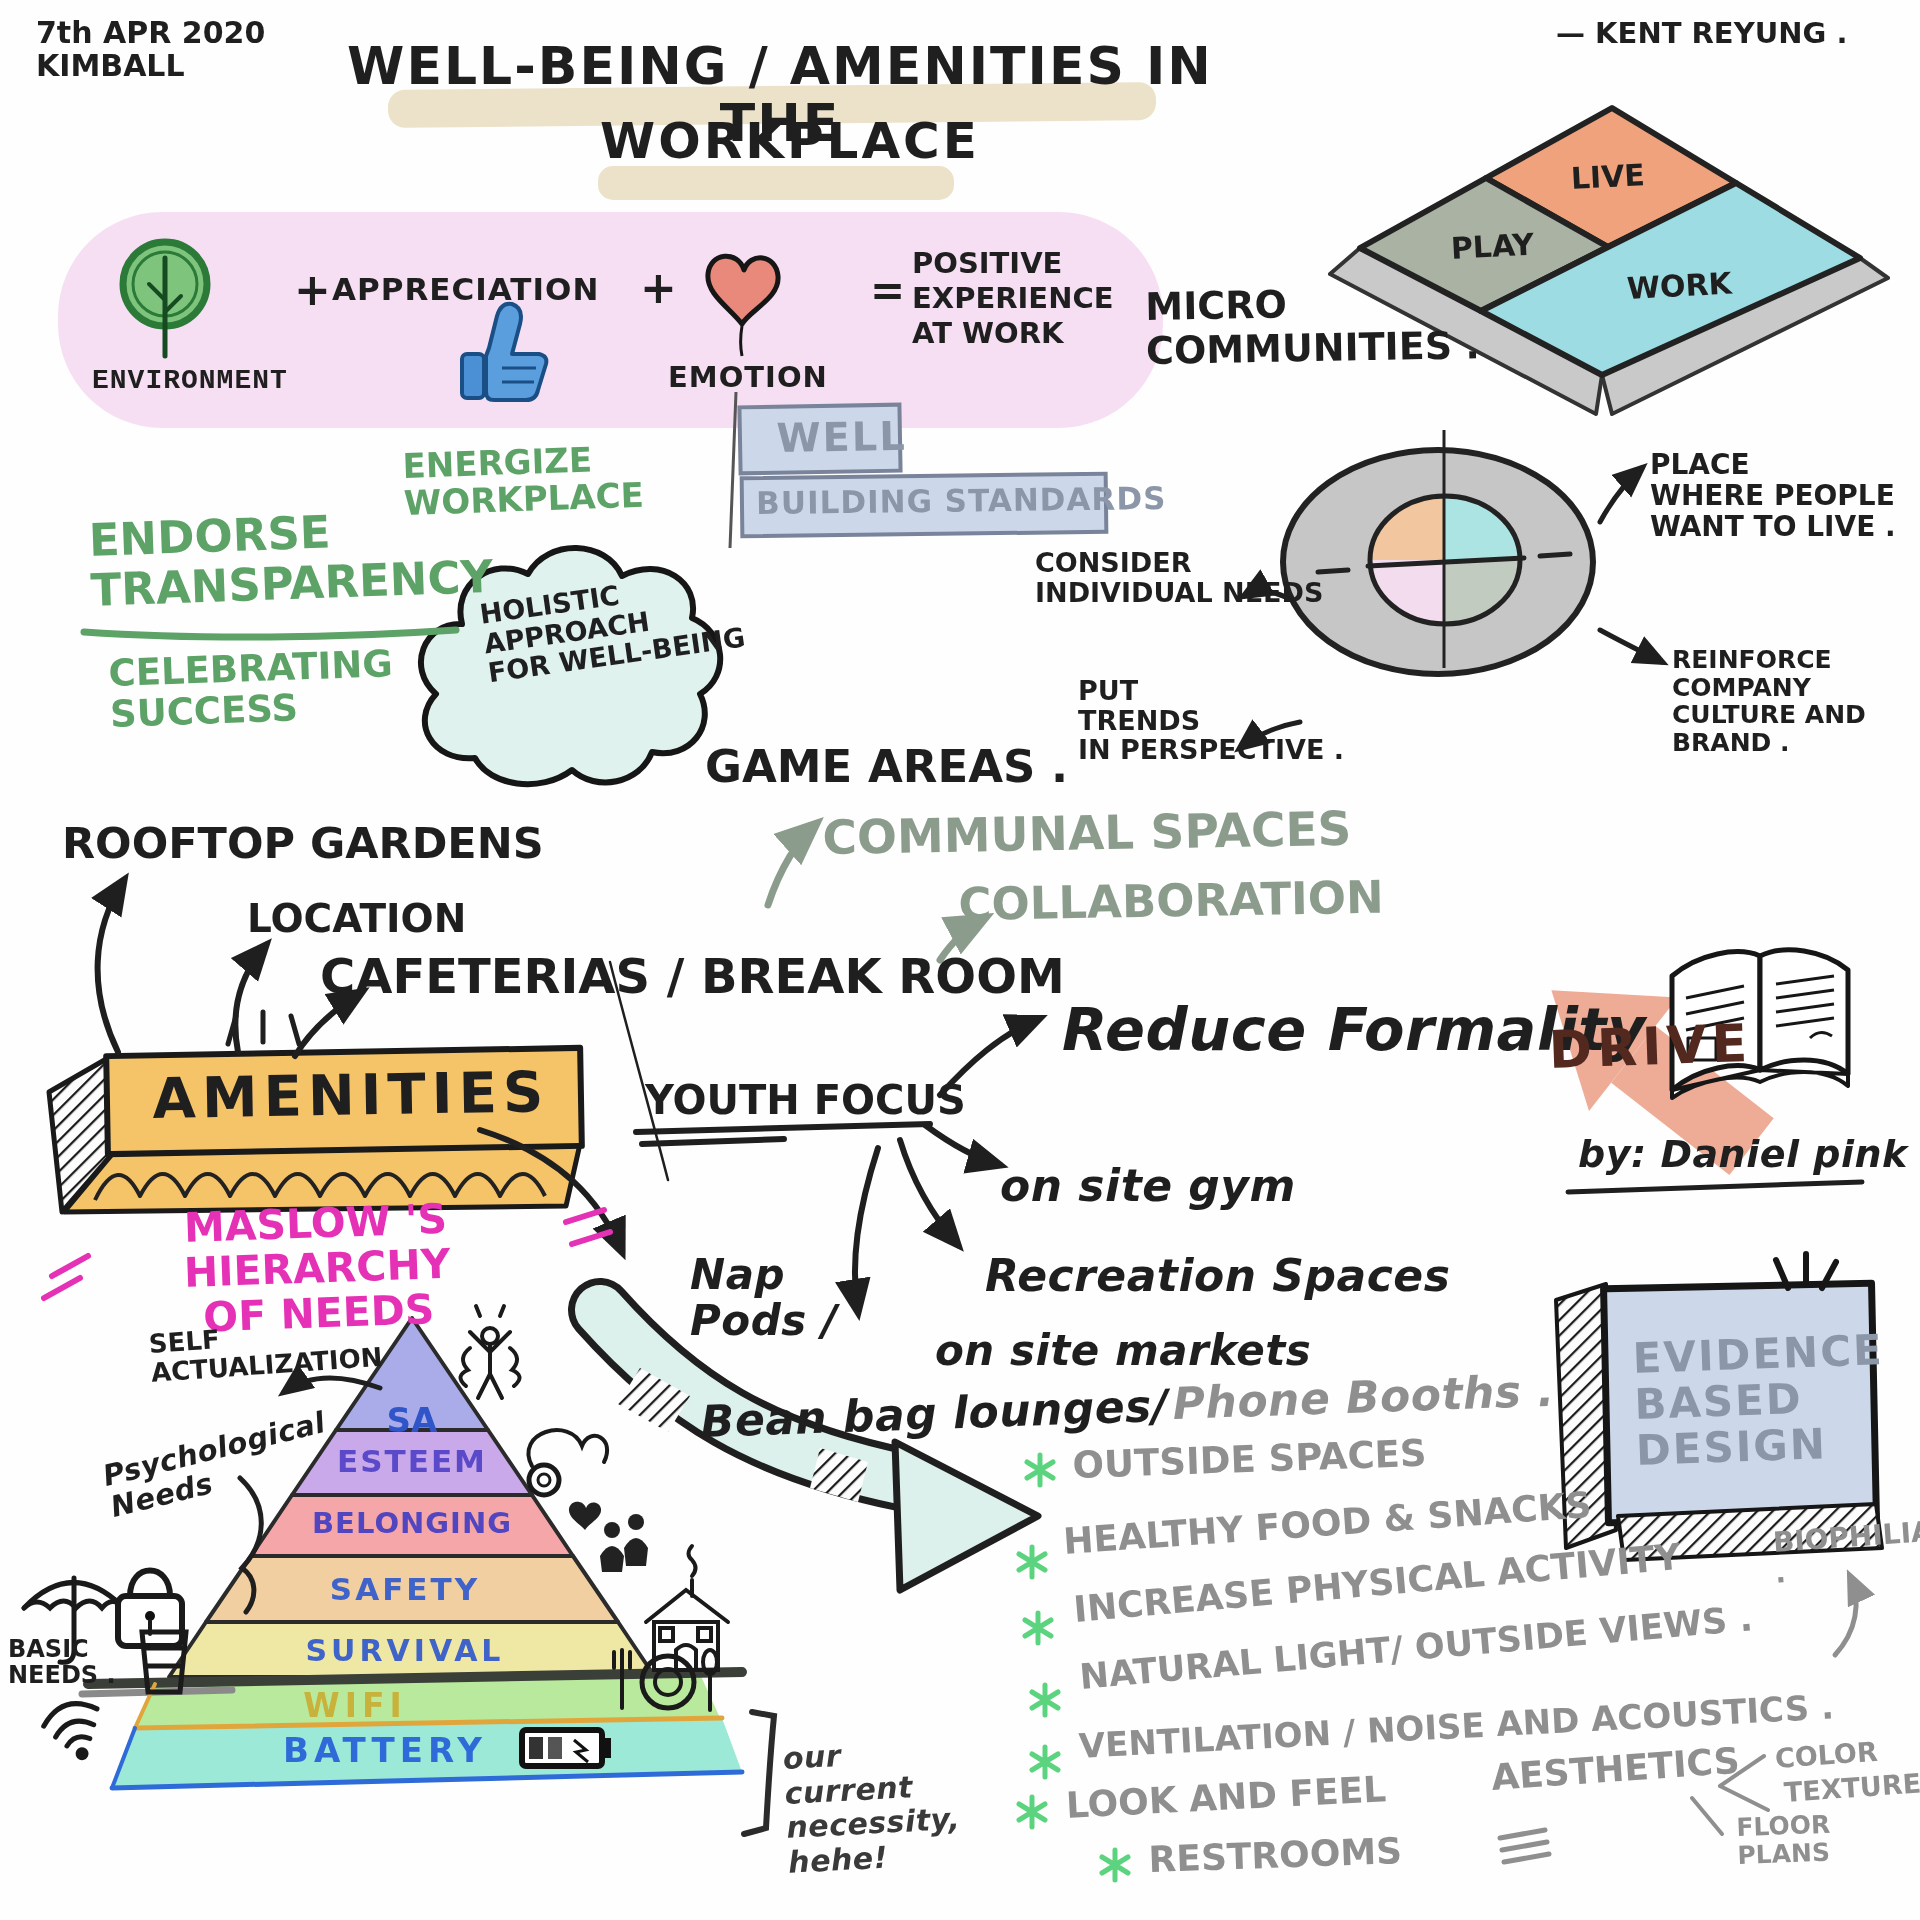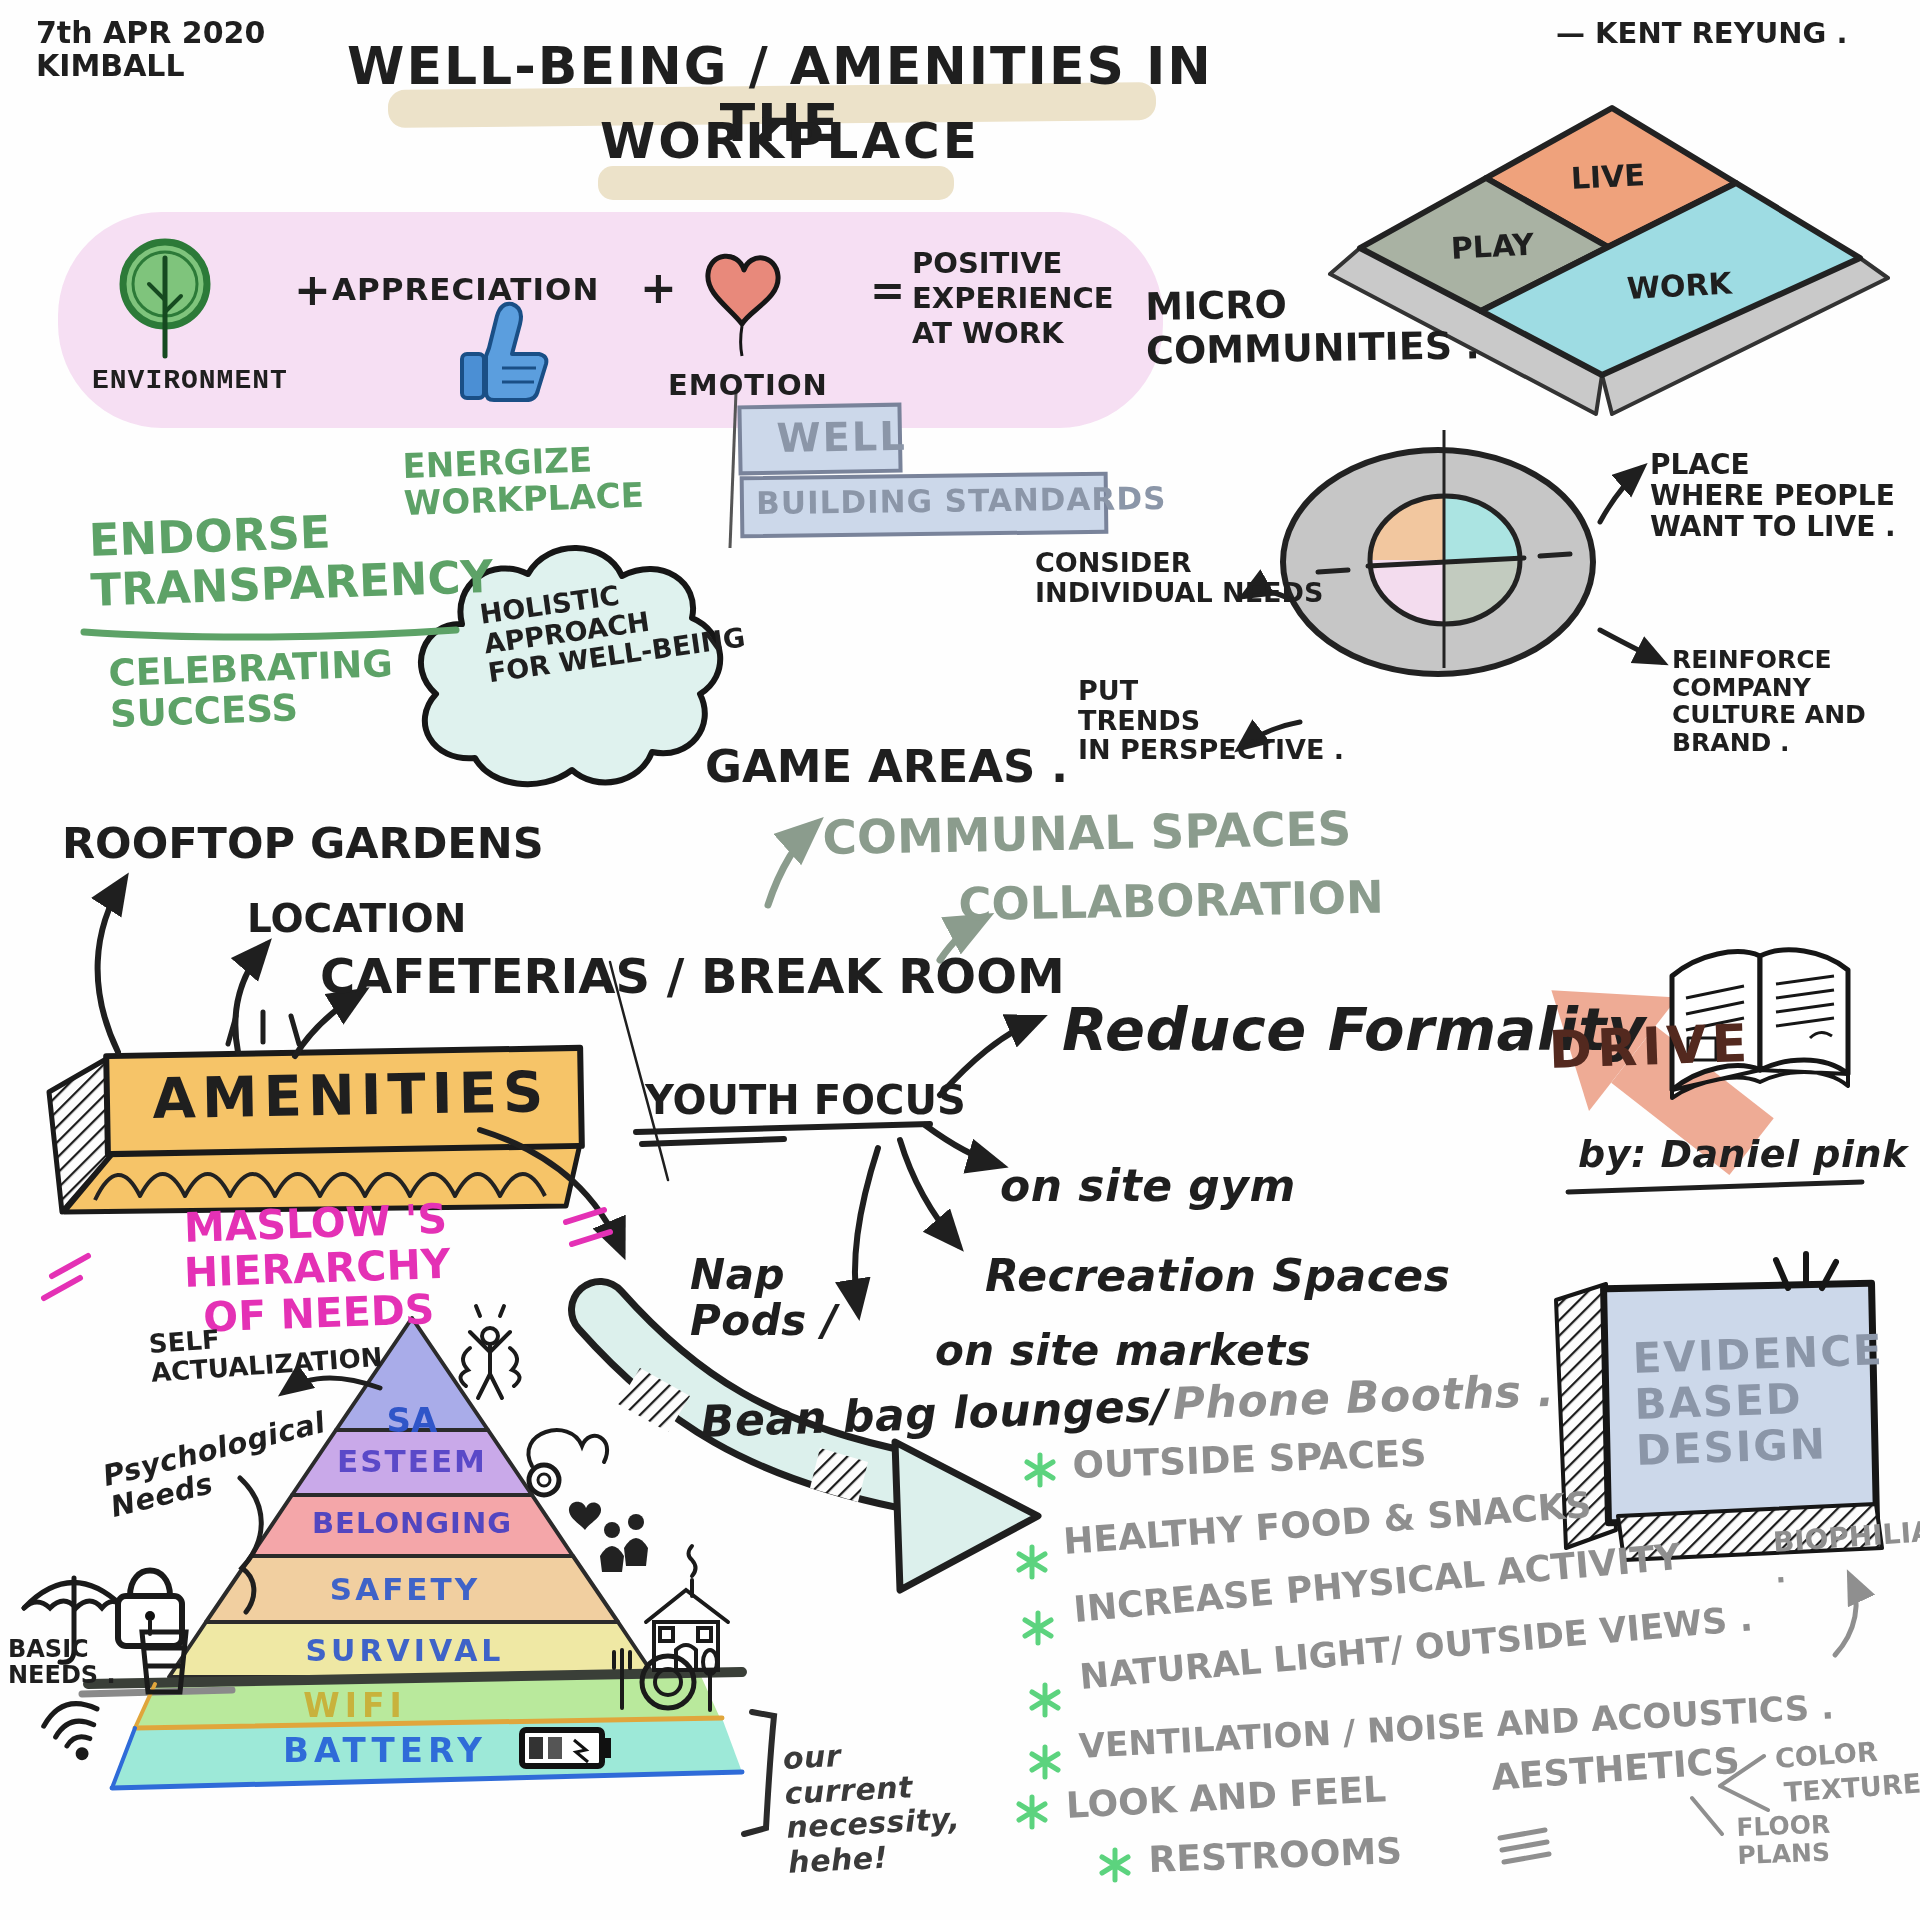--- a/index.html
+++ b/index.html
@@ -260,21 +260,21 @@
 <div class="t" style="left:36px;top:16px;font-size:30px;">7th APR 2020
 KIMBALL</div>
 <div class="t ctr" style="left:340px;top:38px;width:880px;font-size:52px;letter-spacing:2px;">WELL-BEING / AMENITIES IN THE</div>
 <div class="t ctr" style="left:560px;top:114px;width:460px;font-size:50px;letter-spacing:3px;">WORKPLACE</div>
 <div class="t" style="left:1556px;top:18px;font-size:29px;">— KENT REYUNG .</div>
 
 <div class="t" style="left:92px;top:366px;font-size:28px;letter-spacing:1px;font-family:Liberation Mono, monospace;">ENVIRONMENT</div>
 <div class="t" style="left:294px;top:266px;font-size:44px;">+</div>
 <div class="t" style="left:332px;top:272px;font-size:31px;letter-spacing:1px;">APPRECIATION</div>
 <div class="t" style="left:640px;top:264px;font-size:44px;">+</div>
-<div class="t" style="left:668px;top:362px;font-size:29px;letter-spacing:1px;margin-top:8px;">EMOTION</div>
+<div class="t" style="left:668px;top:362px;font-size:29px;letter-spacing:1px;">EMOTION</div>
 <div class="t" style="left:870px;top:268px;font-size:42px;">=</div>
 <div class="t" style="left:912px;top:246px;font-size:29px;line-height:1.2;">POSITIVE
 EXPERIENCE
 AT WORK</div>
 
 <div class="t" style="left:1145px;top:286px;font-size:38px;line-height:1.15;transform:rotate(-1deg);">MICRO
 COMMUNITIES .</div>
 <div class="t" style="left:1570px;top:162px;font-size:30px;transform:rotate(-3deg);">LIVE</div>
 <div class="t" style="left:1450px;top:232px;font-size:30px;transform:rotate(-3deg);">PLAY</div>
 <div class="t" style="left:1626px;top:272px;font-size:30px;transform:rotate(-3deg);">WORK</div>

